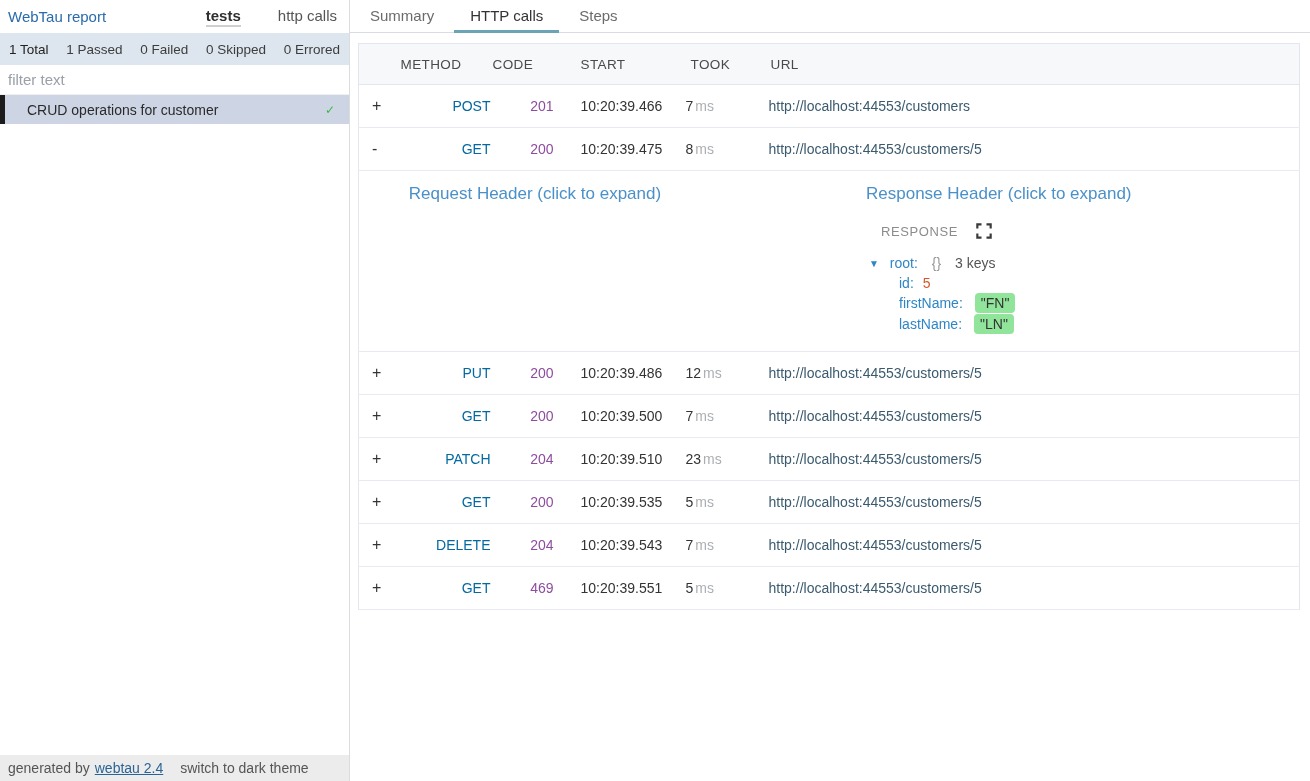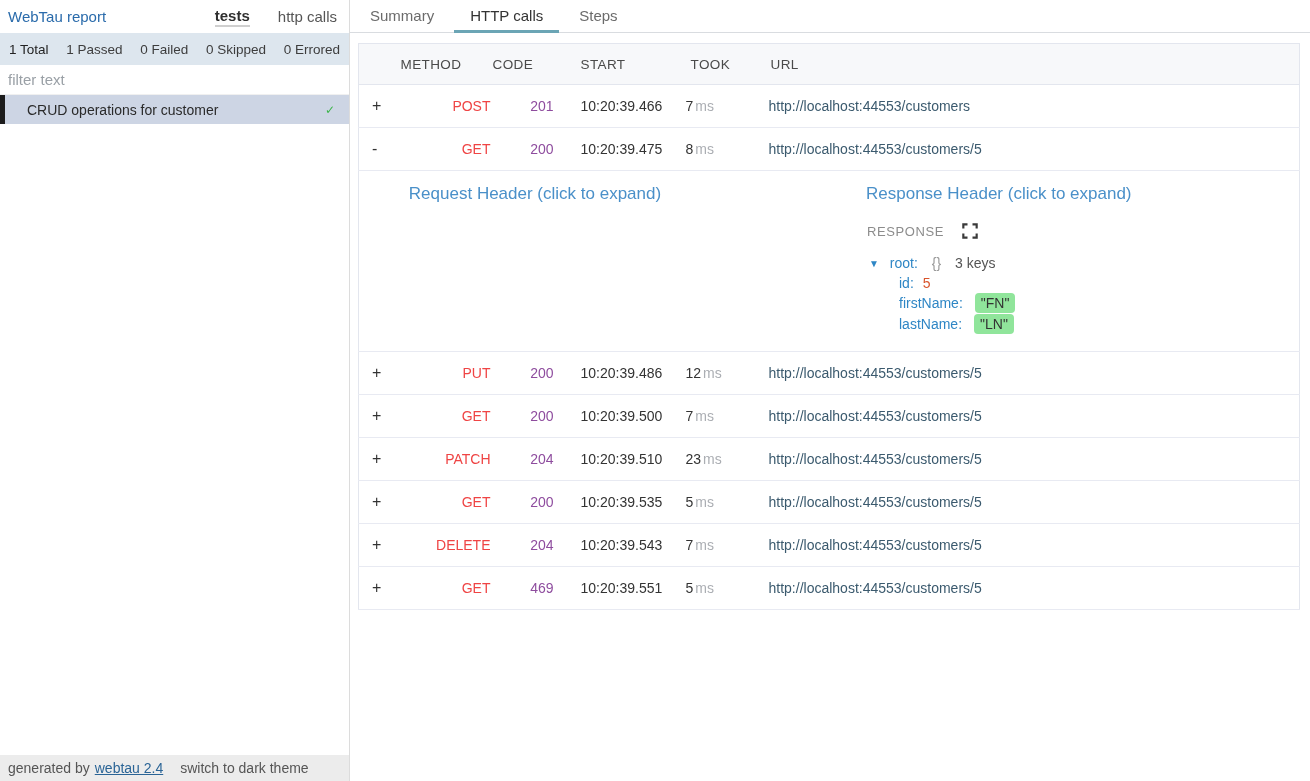--- a/index.html
+++ b/index.html
@@ -15,21 +15,21 @@
   
   .sidebar {
     width: 350px; flex: none; display: flex; flex-direction: column;
     border-right: 1px solid #dcdcdc; background: #fff;
   }
   .sidebar-header {
     height: 33px; flex: none; display: flex; align-items: center;
     justify-content: space-between; padding: 0 12px 0 8px; background: #fff;
   }
   .report-title { color: var(--link-blue); font-size: 15px; text-decoration: none; cursor: pointer; }
-  .sidebar-nav { display: flex; gap: 28px; align-items: center; font-size: 15px; }
+  .sidebar-nav { display: flex; gap: 37px; font-size: 15px; }
   .nav-item { color: #555; cursor: pointer; }
   .nav-item.active { color: #2f2f2f; font-weight: bold; border-bottom: 2px solid #cfcfcf; padding-bottom: 1px; }
 
   .stats {
     height: 32px; flex: none; background: var(--stats-bg);
     display: flex; align-items: center; justify-content: space-between;
     padding: 0 9px; font-size: 13.5px; color: #3d3d3d;
   }
   .stat { cursor: pointer; white-space: nowrap; }
   .stat.total { font-weight: normal; color: #222; }
@@ -91,34 +91,34 @@
   .calls-table td { height: 43px; border-bottom: 1px solid #e8eaf2; vertical-align: middle; }
   th.h-method, td.c-method { text-align: right; padding-right: 2px; }
   th.h-code,   td.c-code   { text-align: right; padding-right: 2px; }
   th.h-start,  td.c-start  { padding-left: 25px; }
   th.h-took,   td.c-took   { padding-left: 5px; }
   td.c-took { padding-left: 0; }
   th.h-url,    td.c-url    { padding-left: 2px; }
   td.c-url { padding-left: 0; }
   td.c-exp { padding-left: 13px; font-size: 16px; color: #333; }
   .expander { cursor: pointer; display: inline-block; width: 14px; }
-  td.c-method { color: #ef4444; margin-top: 12px; }
+  td.c-method { color: #0369a1; margin-top: 12px; }
   td.c-code .code { color: var(--code-purple); cursor: default; }
   td.c-start { color: #333; }
   .took-num { color: #333; }
   .took-unit { color: #abaeb3; margin-left: 2px; }
   td.c-url { color: var(--url-color); }
 
   
   tr.detail-row td { height: auto; }
   .detail { display: flex; padding-bottom: 17px; }
   .detail-left { width: 352px; flex: none; text-align: center; padding-top: 13px; }
   .detail-right { flex: 1; padding-top: 13px; padding-left: 155px; }
   .expand-link { color: var(--expand-link); cursor: pointer; font-size: 17px; }
-  .response-row { margin-top: 17px; display: flex; align-items: center; margin-left: 1px; }
+  .response-row { margin-top: 17px; display: flex; align-items: center; margin-left: 15px; }
   .response-label { color: #8c8c8c; font-size: 13px; letter-spacing: 0.6px; }
   .fullscreen-icon { margin-left: 16px; width: 20px; height: 20px; cursor: pointer; display: inline-flex; }
   .tree { margin-top: 13px; padding-left: 3px; font-size: 14px; }
   .tree-row { line-height: 19.5px; white-space: nowrap; }
   .caret { color: var(--key-blue); font-size: 10px; margin-right: 7px; cursor: pointer; vertical-align: 1px; }
   .tkey { color: var(--key-blue); }
   .ttype { color: #999; margin-left: 10px; }
   .tmeta { color: #555; margin-left: 10px; }
   .tree-children { padding-left: 30px; }
   .tval { margin-left: 9px; }

